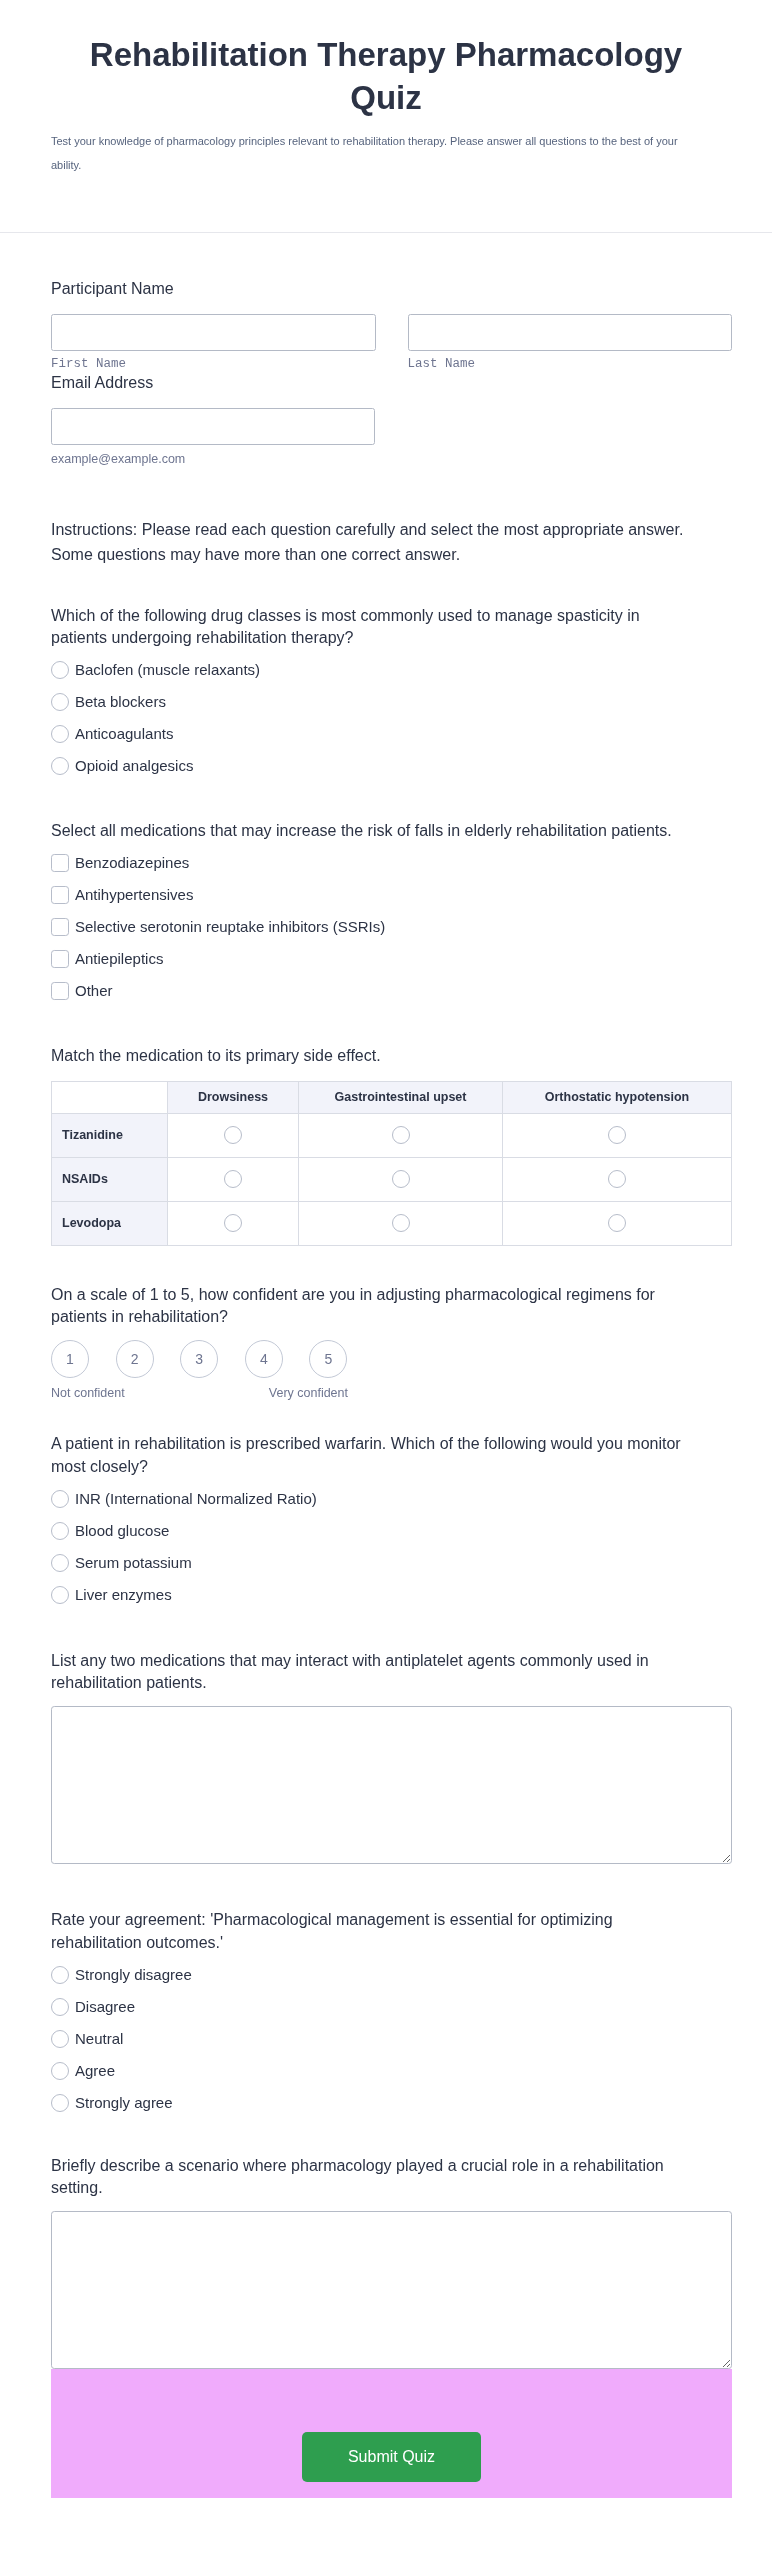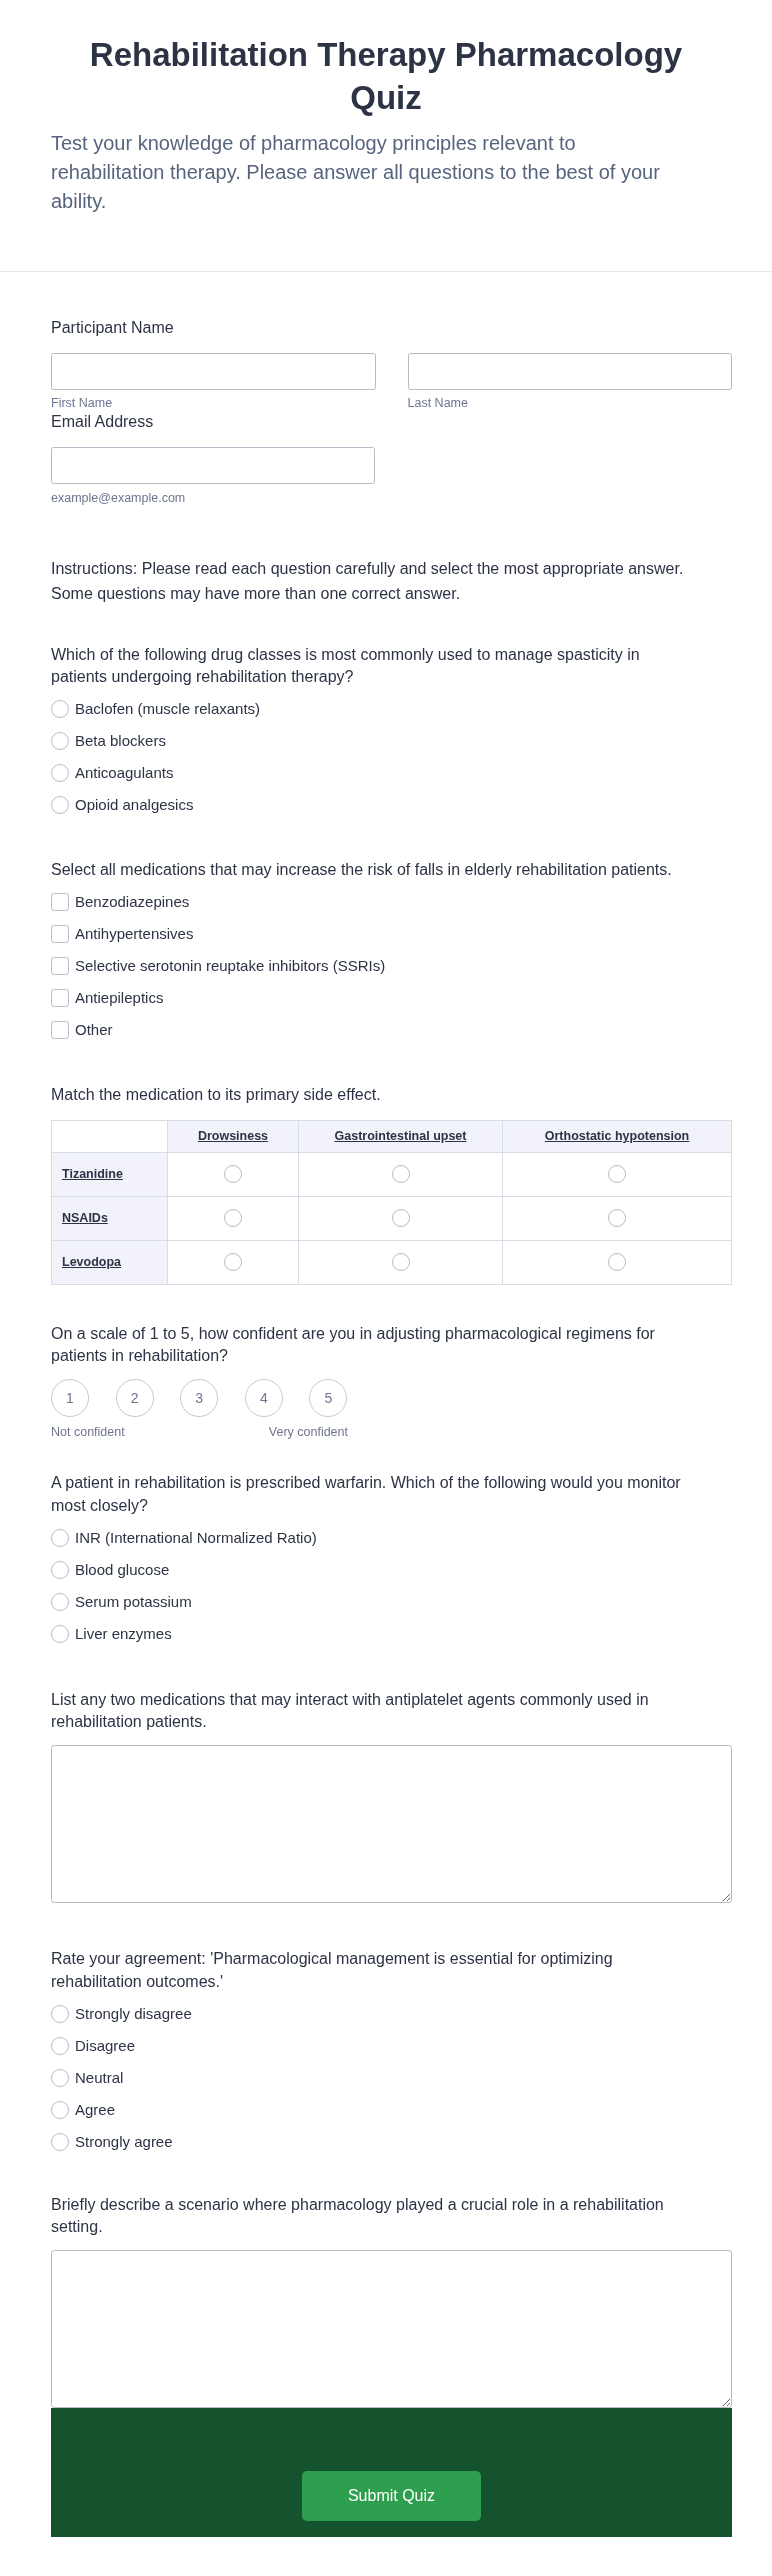--- a/index.html
+++ b/index.html
@@ -19,22 +19,22 @@
     margin:0;
     font-size:33px;
     font-weight:700;
     line-height:43px;
     color:var(--text-dark, #2c3345);
     max-width:681px;
     text-align:center;
   }
   .form-subtitle {
     margin:10px 0 0;
-    font-size:20px;
-    line-height:29px;
+    font-size:11px;
+    line-height:24px;
     color:var(--text-muted, #57647e);
     max-width:633px;
   }
   .form-body { padding:45px 40px 0 51px; background:#fff; }
   section { display:block; }
   .q-label {
     font-size:16px;
     font-weight:500;
     line-height:22.4px;
     color:var(--text-dark, #2c3345);
@@ -47,21 +47,21 @@
     height:37px;
     border:0.8px solid #b4bac6;
     border-radius:2.5px;
     background:#fff;
     padding:0 8.3px;
     font-family:inherit;
     font-size:15px;
     color:inherit;
   }
   .name-row { display:flex; gap:32px; margin-top:13.3px; }
-  .name-col { width:325px; }
+  .name-col { width:325px;font-family:Liberation Mono, monospace; }
   .email-col { width:324px; margin-top:13.3px; }
   .sec-name { }
   .sec-email { margin-bottom:50px; }
   .sec-instructions { margin-bottom:38px; }
   .instructions-text { margin:0; font-size:16px; line-height:25px; color:var(--text-dark, #2c3345); max-width:664px; }
   .options { margin-top:11.6px; display:flex; flex-direction:column; gap:14px; }
   .option { display:flex; align-items:center; gap:6px; cursor:pointer; width:max-content; max-width:643px; }
   input[type="radio"], input[type="checkbox"] {
     appearance:none; -webkit-appearance:none;
     width:18px; height:18px; margin:0; flex:none;
@@ -71,21 +71,21 @@
   input[type="checkbox"] { border-radius:3.3px; }
   .option-text { font-size:15px; line-height:18px; color:var(--text-dark, #2c3345); }
   .q1 { margin-bottom:45px; }
   .q2 { margin-bottom:45px; }
   .q3 { margin-bottom:38px; }
   .q4 { margin-bottom:33px; }
   .q5 { margin-bottom:46px; }
   .q6 { margin-bottom:45px; }
   .q7 { margin-bottom:43px; }
   .q8 { margin-bottom:0; }
-  .matrix { border-collapse:collapse; table-layout:fixed; width:681px; margin-top:13.3px;text-decoration:underline; }
+  .matrix { border-collapse:collapse; table-layout:fixed; width:681px; margin-top:13.3px; }
   .matrix col.c0 { width:116px; }
   .matrix col.c1 { width:131px; }
   .matrix col.c2 { width:204px; }
   .matrix col.c3 { width:229px; }
   .matrix th, .matrix td { border:0.8px solid #d9dce4; }
   .matrix thead th {
     height:32px;
     background:var(--table-header-bg, #f2f3fa);
     font-size:12.5px; font-weight:600;
     color:var(--text-dark, #2c3345);
@@ -113,21 +113,21 @@
   .scale-labels {
     width:297px; display:flex; justify-content:space-between;
     margin-top:8.3px; font-size:12.5px; color:var(--text-sublabel, #6e7590);
   }
   .textarea {
     display:block; width:681px; height:158px; margin-top:11.6px;
     border:0.8px solid #b4bac6; border-radius:3.3px;
     padding:8.3px 10px; font-family:inherit; font-size:14px; color:inherit;
     resize:both; background:#fff;
   }
-  .submit-row { display:flex; justify-content:center; padding:63px 0 16px; background:#14532d; }
+  .submit-row { display:flex; justify-content:center; padding:63px 0 16px; background:#f0abfc; }
   .submit-btn {
     height:50px; padding:0 46px;
     border:none; border-radius:5px;
     background:var(--accent-green, #2e9e4f);
     color:#ffffff; font-family:inherit; font-size:16px; font-weight:500;
     cursor:pointer;
   }
 </style>
 </head>
 <body>

